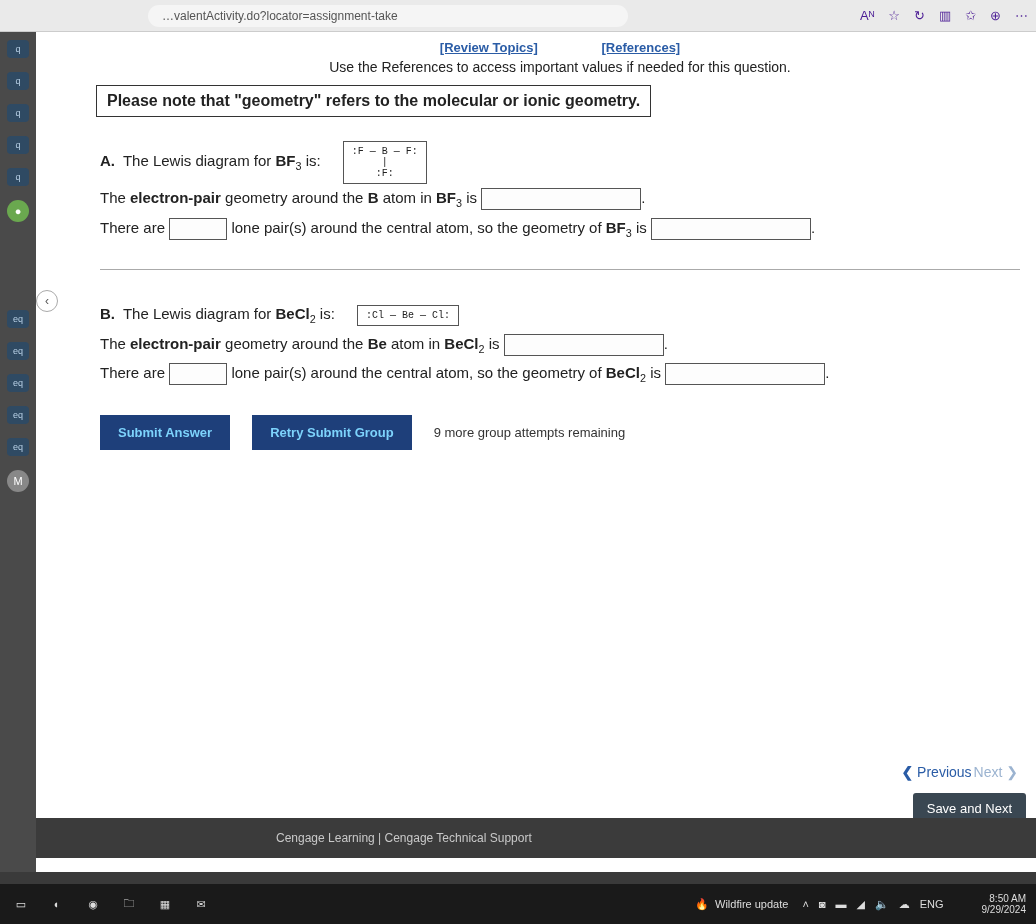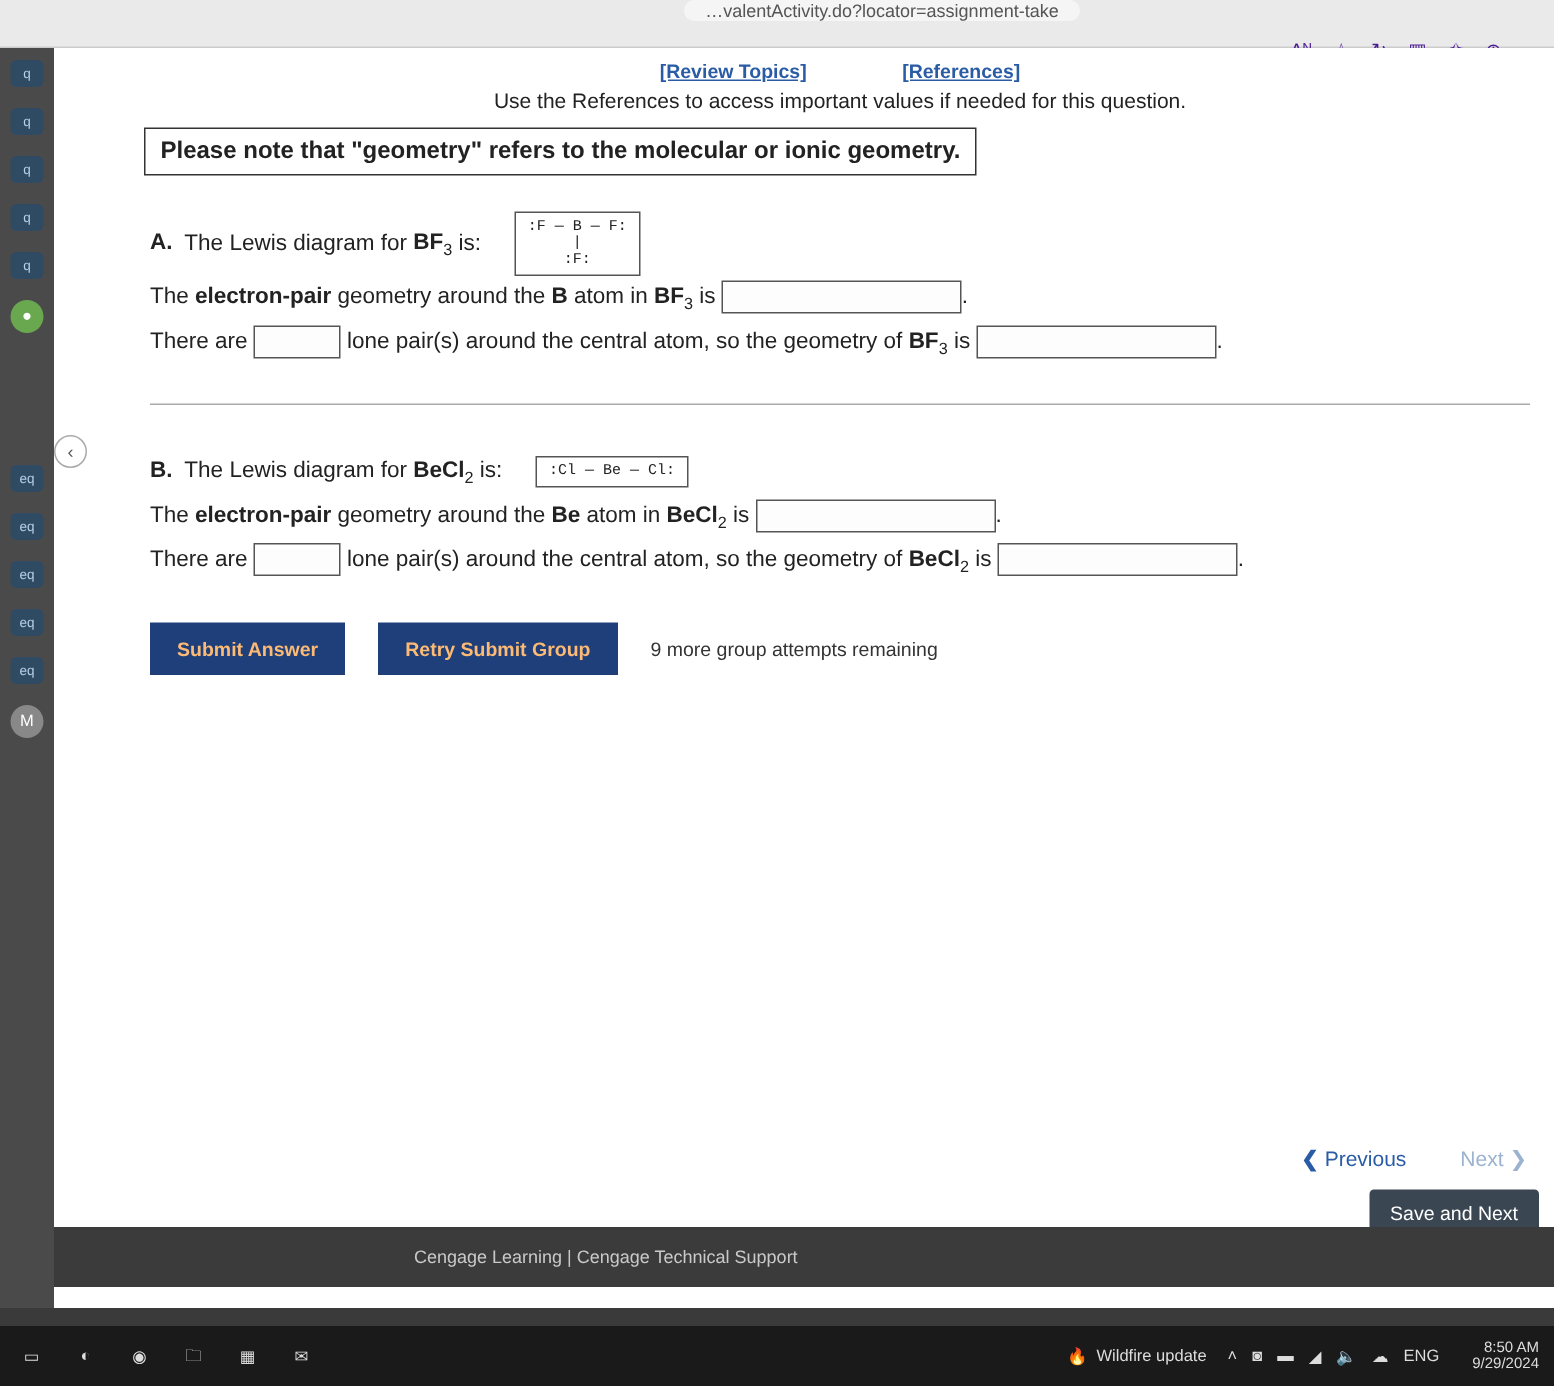--- a/index.html
+++ b/index.html
@@ -12,21 +12,20 @@
     position: relative;
   }
   .browser-chrome {
     background: #eaeaea;
     height: 32px;
     display: flex;
     align-items: center;
     padding: 0 8px;
     gap: 12px;
     border-bottom: 1px solid #ccc;
-    flex-direction: column;
   }
   .address-bar {
     flex: 1;
     background: #f5f5f5;
     border-radius: 14px;
     height: 22px;
     display: flex;
     align-items: center;
     padding: 0 14px;
     font-size: 12px;
@@ -81,26 +80,26 @@
   .input-box {
     display:inline-block; border:1px solid #555; background:#fdfdfd;
     height:22px; vertical-align:middle;
   }
   .input-sm { width:58px; }
   .input-md { width:160px; }
   .input-lg { width:160px; }
   hr.sep { margin: 14px 16px 30px 16px; border:none; border-top:1px solid #aaa; }
   .btn-row { padding-left:16px; display:flex; align-items:center; gap:22px; }
   .btn {
-    background:#1e3f7a; color:#fdba74; font-weight:bold; font-size:13px;
+    background:#1e3f7a; color:#7dd3fc; font-weight:bold; font-size:13px;
     border:none; padding:10px 18px; cursor:pointer;
   }
   .attempts { font-size:13px; color:#333; }
   .nav-row {
-    position:absolute; right:18px; bottom:92px; display:flex; align-items:center; gap:36px;
+    position:absolute; right:18px; bottom:92px; display:flex; align-items:center; gap:2px;
     font-size:14px;
   }
   .nav-prev { color:#2a5ca6; cursor:pointer; }
   .nav-prev::before { content:"❮ "; font-weight:bold; color:#2a5ca6;}
   .nav-next { color:#9bb3d0; cursor:default; }
   .nav-next::after { content:" ❯"; }
   .save-exit {
     position:absolute; right:10px; bottom:48px;
     background:#3a4752; color:#fff; border:none; padding:8px 14px;
     font-size:13px; border-radius:3px; cursor:pointer;
@@ -112,21 +111,21 @@
   }
   .taskbar {
     position:absolute; left:0; right:0; bottom:0; height:40px;
     background:#1a1a1a; display:flex; align-items:center;
     padding:0 10px; gap:14px; color:#ddd; font-size:11px;
   }
   .taskbar .tb-icon { width:22px;height:22px; display:flex;align-items:center;justify-content:center; cursor:pointer;}
   .taskbar .spacer { flex:1; }
   .wildfire { display:flex; align-items:center; gap:6px; }
   .wildfire .flame { color:#ff8c1a; }
-  .clock-block { text-align:right; line-height:1.1; margin-left:8px; font-size:10px;}
+  .clock-block { text-align:right; line-height:1.1; margin-left:24px; font-size:10px;}
   .tray { display:flex; gap:10px; align-items:center; }
 </style>
 </head>
 <body>
 
 <div class="browser-chrome">
   <div class="address-bar">
     <span>…valentActivity.do?locator=assignment-take</span>
   </div>
   <div class="chrome-icons">

